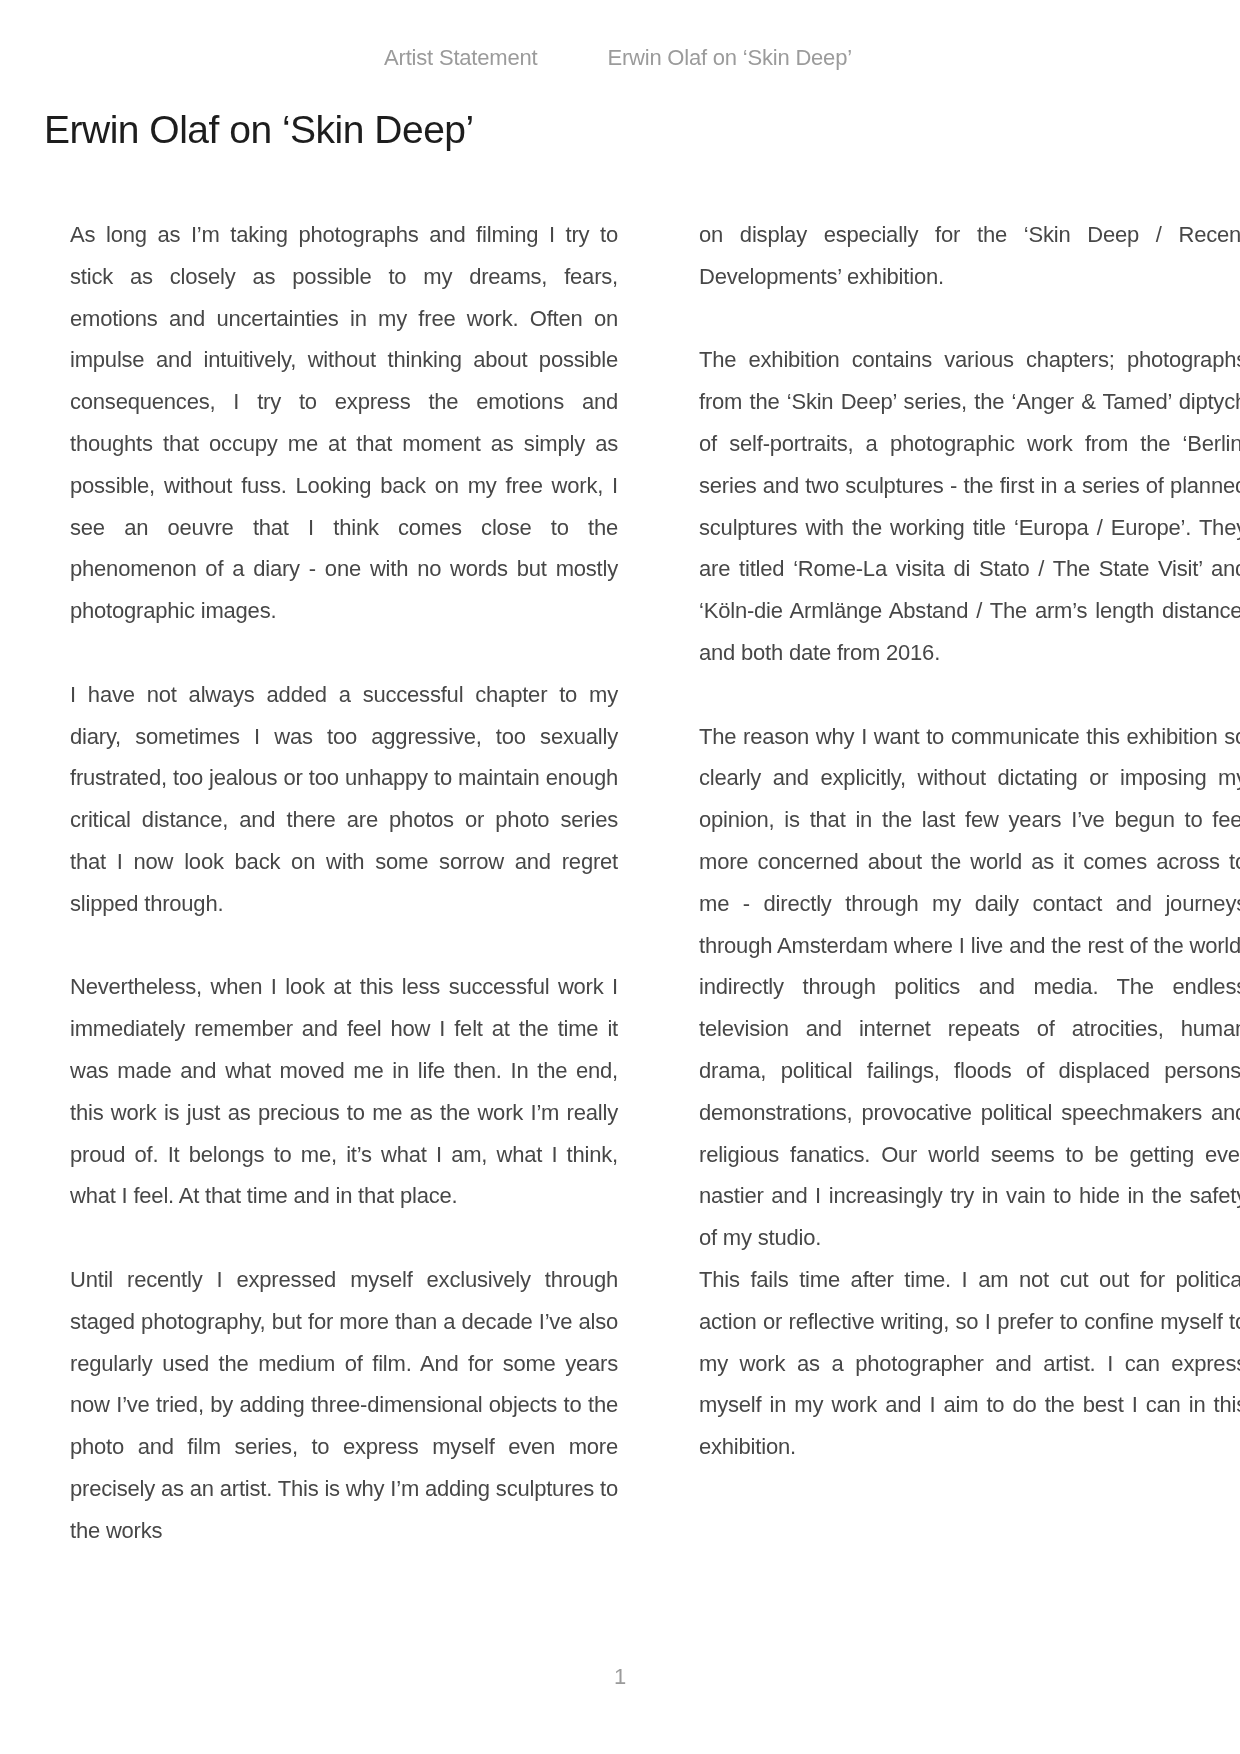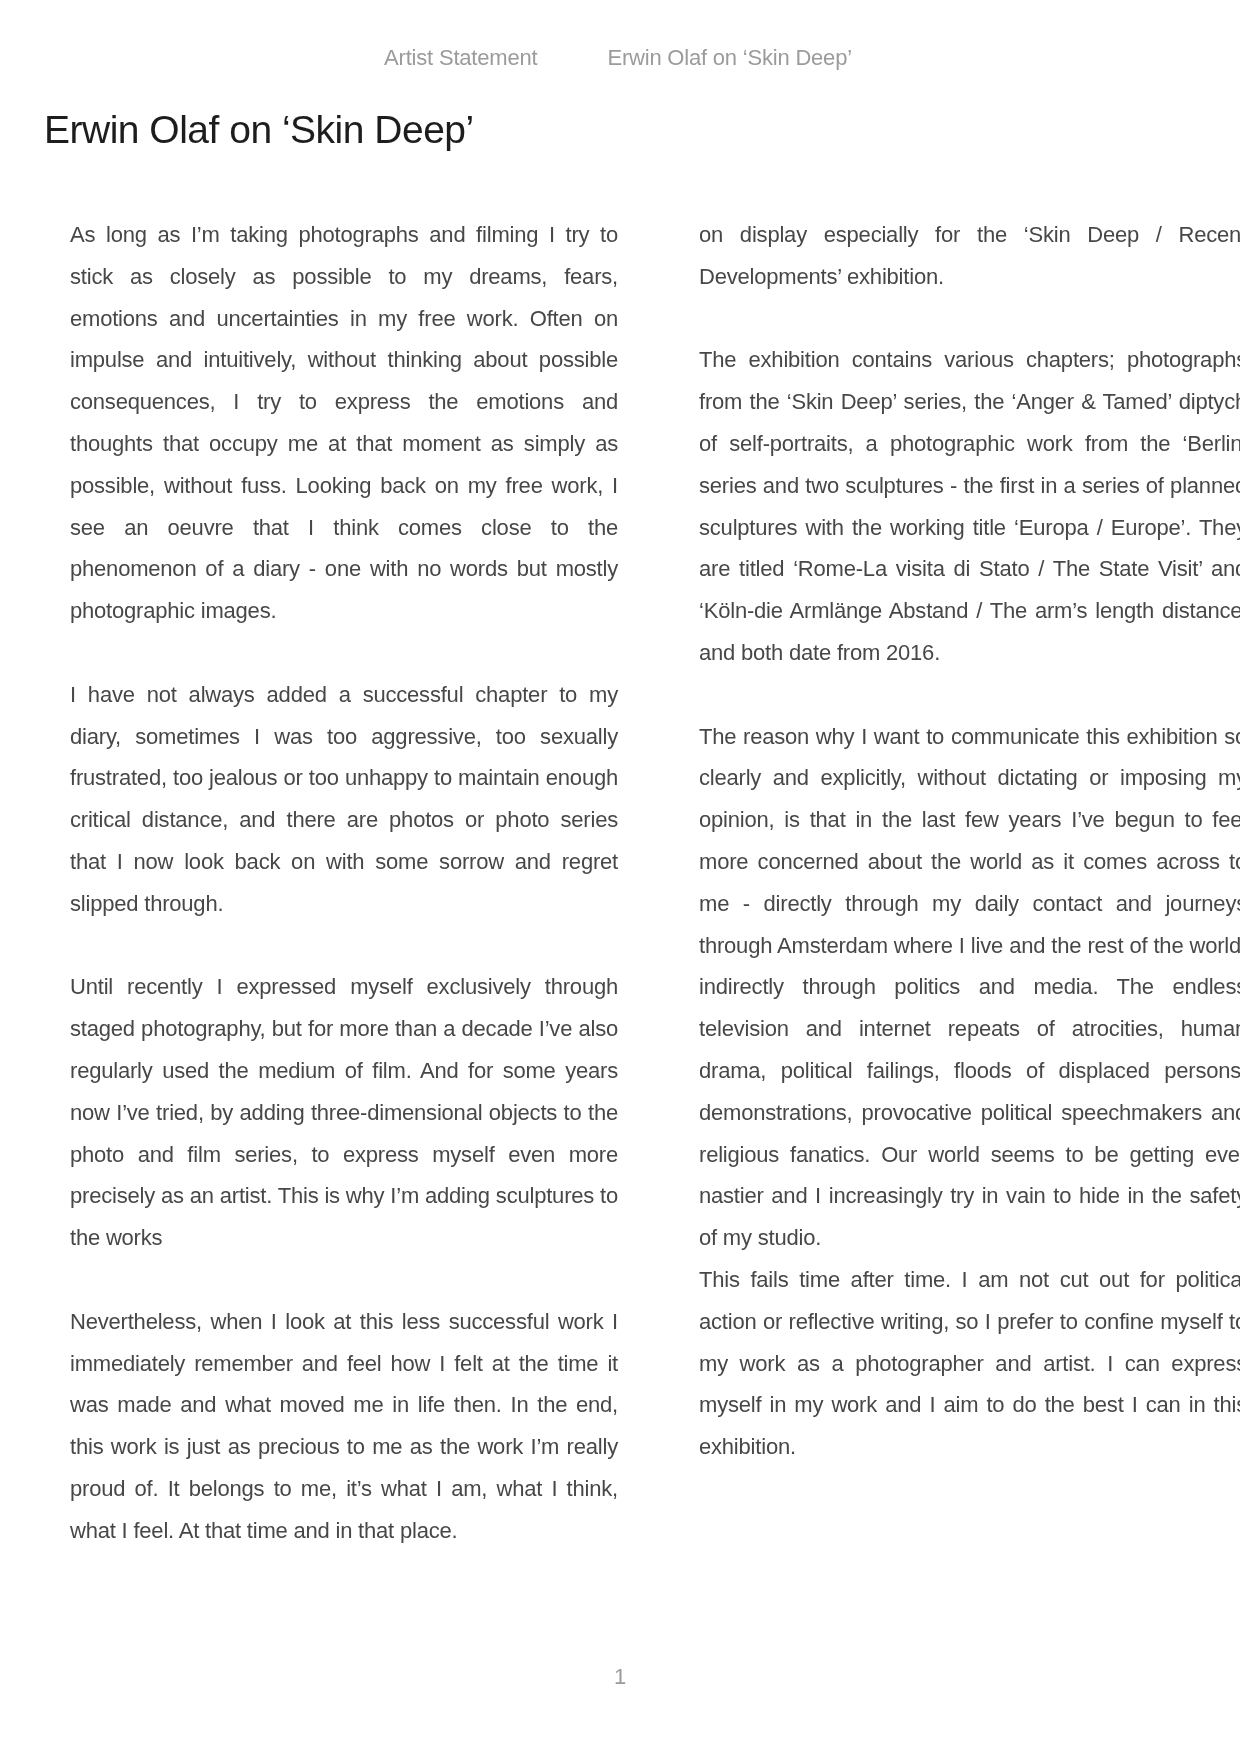--- a/index.html
+++ b/index.html
@@ -92,22 +92,22 @@
     <span>Erwin Olaf on ‘Skin Deep’</span>
   </div>
 
   <h1 class="page-title">Erwin Olaf on ‘Skin Deep’</h1>
 
   <div class="statement-body">
     <div class="column">
 
     <p>As long as I’m taking photographs and filming I try to stick as closely as possible to my dreams, fears, emotions and uncertainties in my free work. Often on impulse and intuitively, without thinking about possible consequences, I try to express the emotions and thoughts that occupy me at that moment as simply as possible, without fuss. Looking back on my free work, I see an oeuvre that I think comes close to the phenomenon of a diary - one with no words but mostly photographic images.</p>
         <p>I have not always added a successful chapter to my diary, sometimes I was too aggressive, too sexually frustrated, too jealous or too unhappy to maintain enough critical distance, and there are photos or photo series that I now look back on with some sorrow and regret slipped through.</p>
+        <p>Nevertheless, when I look at this less successful work I immediately remember and feel how I felt at the time it was made and what moved me in life then. In the end, this work is just as precious to me as the work I’m really proud of. It belongs to me, it’s what I am, what I think, what I feel. At that time and in that place.</p>
         <p>Until recently I expressed myself exclusively through staged photography, but for more than a decade I’ve also regularly used the medium of film. And for some years now I’ve tried, by adding three-dimensional objects to the photo and film series, to express myself even more precisely as an artist. This is why I’m adding sculptures to the works</p>
-        <p>Nevertheless, when I look at this less successful work I immediately remember and feel how I felt at the time it was made and what moved me in life then. In the end, this work is just as precious to me as the work I’m really proud of. It belongs to me, it’s what I am, what I think, what I feel. At that time and in that place.</p>
       </div>
     <div class="column">
 
     <p>on display especially for the ‘Skin Deep / Recent Developments’ exhibition.</p>
         <p>The exhibition contains various chapters; photographs from the ‘Skin Deep’ series, the ‘Anger &amp; Tamed’ diptych of self-portraits, a photographic work from the ‘Berlin’ series and two sculptures - the first in a series of planned sculptures with the working title ‘Europa / Europe’. They are titled ‘Rome-La visita di Stato / The State Visit’ and ‘Köln-die Armlänge Abstand / The arm’s length distance’ and both date from 2016.</p>
         <p>The reason why I want to communicate this exhibition so clearly and explicitly, without dictating or imposing my opinion, is that in the last few years I’ve begun to feel more concerned about the world as it comes across to me - directly through my daily contact and journeys through Amsterdam where I live and the rest of the world; indirectly through politics and media. The endless television and internet repeats of atrocities, human drama, political failings, floods of displaced persons, demonstrations, provocative political speechmakers and religious fanatics. Our world seems to be getting ever nastier and I increasingly try in vain to hide in the safety of my studio.</p>
         <p class="flush">This fails time after time. I am not cut out for political action or reflective writing, so I prefer to confine myself to my work as a photographer and artist. I can express myself in my work and I aim to do the best I can in this exhibition.</p>
       </div>
   </div>
 

